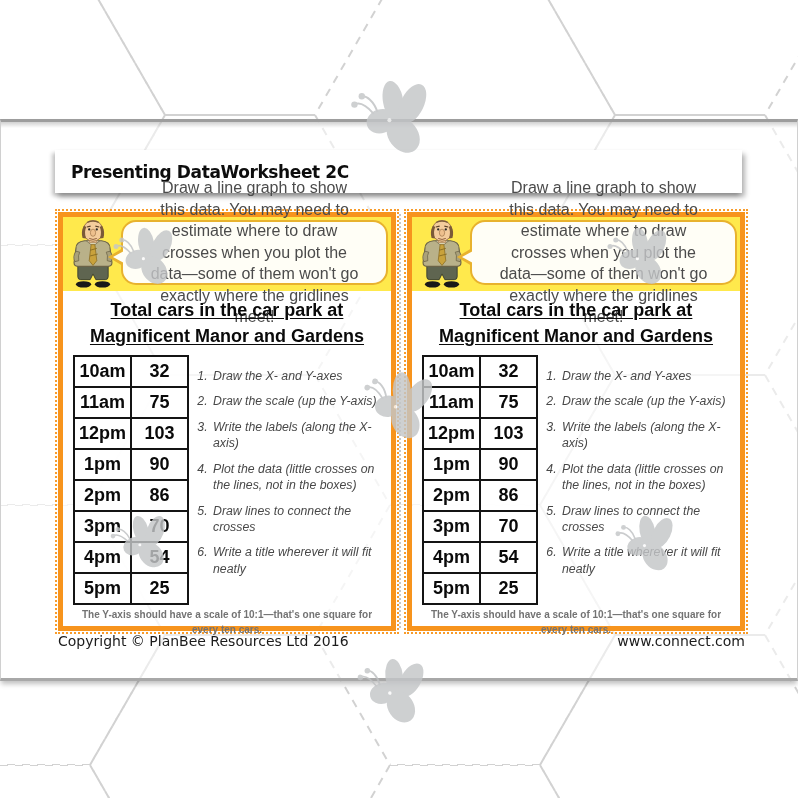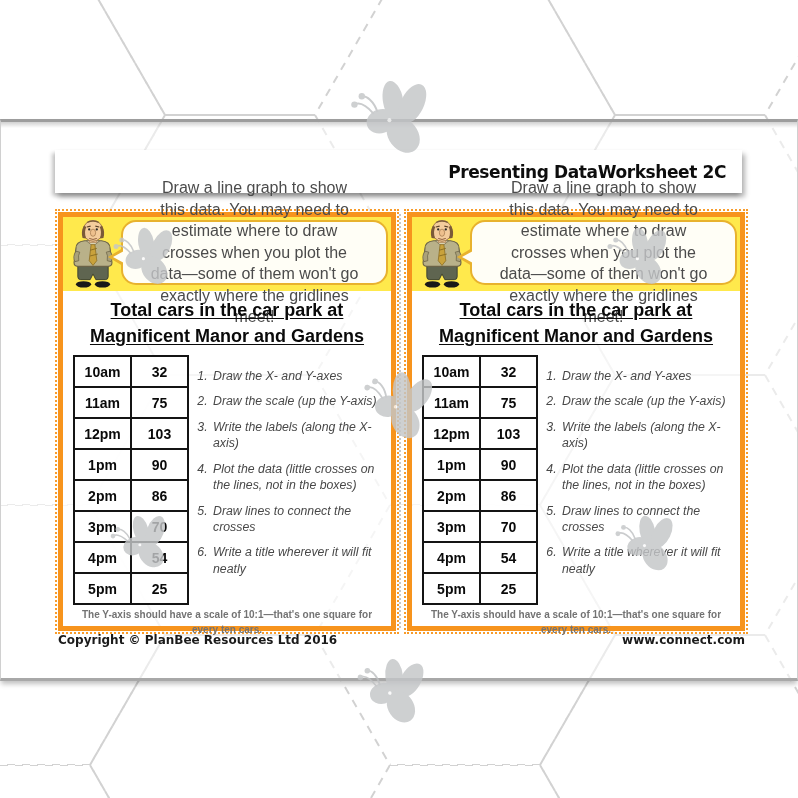--- a/index.html
+++ b/index.html
@@ -13,21 +13,21 @@
   .page{position:absolute;left:0px;top:119px;width:796px;height:556px;z-index:1;
     background:rgba(255,255,255,0.55);
     border-top:3px solid #9d9d9d;border-bottom:3px solid #a8a8a8;
     border-left:1px solid #d0d0d0;border-right:1px solid #d0d0d0;
     box-shadow:0 4px 5px -1px rgba(0,0,0,0.25);}
   .page::before{content:"";position:absolute;left:0;top:0;width:100%;height:6px;
     background:linear-gradient(rgba(0,0,0,0.18),rgba(0,0,0,0));}
 
   
   .page-header{position:absolute;left:55px;top:150px;width:687px;height:43px;z-index:2;
-    background:#ffffff;display:flex;align-items:center;justify-content:flex-end;
+    background:#ffffff;display:flex;align-items:center;justify-content:flex-start;
     padding:0 16px;box-sizing:border-box;
     box-shadow:-3px 3px 4px rgba(0,0,0,0.22),3px 4px 5px rgba(0,0,0,0.3);}
   .page-header .ht{font-family:"DejaVu Sans",sans-serif;font-weight:800;font-size:17px;
     color:#0d0d0d;letter-spacing:-0.4px;transform:scaleY(1.08);}
 
   
   .panel{position:absolute;top:212px;width:338px;height:419px;z-index:2;box-sizing:border-box;
     background:rgba(255,255,255,0.5);border:5px solid #F7941D;
     outline:2px dotted #F89C2B;outline-offset:1px;}
   .panel.left{left:58px;} .panel.right{left:407px;}
@@ -41,33 +41,33 @@
   .bubble::after{content:"";position:absolute;left:-10px;top:29px;width:0;height:0;
     border-top:6px solid transparent;border-bottom:6px solid transparent;border-right:11px solid #FFFEF6;}
   .bubble p{margin:16px;padding:2px 9px;text-align:center;font-size:16px;line-height:1.34;color:#4b4b4b;}
 
   .panel-body{position:relative;width:100%;height:333px;box-sizing:border-box;padding:4px 6px 0 6px;}
   .tbl-title{margin:2px auto 6px auto;width:97%;text-align:center;font-weight:bold;font-size:18px;
     color:#0a0a0a;line-height:1.45;text-decoration:underline;text-underline-offset:2px;}
   .body-row{display:flex;flex-direction:row;}
   table.cars{border-collapse:collapse;margin-left:4px;flex:0 0 auto;}
   table.cars td{border:2px solid #141414;width:53px;height:27px;text-align:center;
-    font-weight:bold;font-size:14px;color:#0a0a0a;background:rgba(255,255,255,0.85);}
+    font-weight:bold;font-size:18px;color:#0a0a0a;background:rgba(255,255,255,0.85);}
   ol.steps{margin:13px 0 0 0;padding:0 0 0 22px;font-size:12.3px;color:#484848;line-height:1.36;font-style:italic;}
   ol.steps li{margin-bottom:8.5px;padding-left:2px;}
   .scale-note{margin-top:3px;text-align:center;font-weight:bold;font-size:10px;color:#737373;line-height:1.45;}
 
   
   .divider{position:absolute;left:399px;top:214px;height:414px;width:0;z-index:2;
     border-left:2px dotted #c6c6c6;}
 
   
   .page-footer{position:absolute;left:58px;top:633px;width:687px;z-index:2;display:flex;
     justify-content:space-between;}
-  .page-footer .ft{font-family:"DejaVu Sans",sans-serif;font-weight:700;font-size:12px;color:#1b1b1b;}
+  .page-footer .ft{font-family:"DejaVu Sans",sans-serif;font-weight:400;font-size:14px;color:#1b1b1b;}
 
   
   .bee-layer{position:absolute;left:0;top:0;width:798px;height:798px;z-index:5;pointer-events:none;}
   .bee{position:absolute;opacity:0.82;}
 </style>
 </head>
 <body>
 
 <div class="stage">
 

